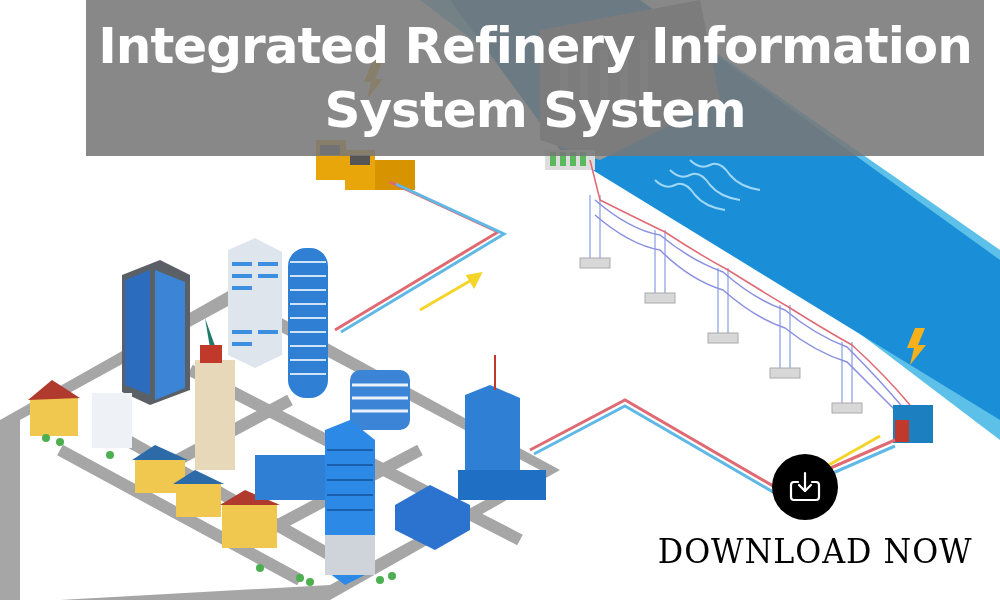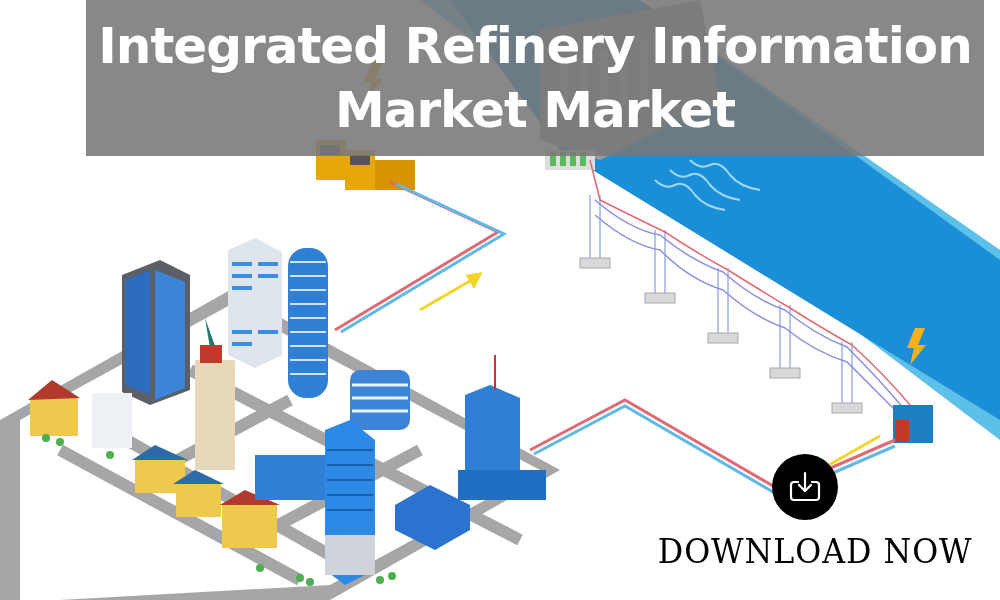--- a/index.html
+++ b/index.html
@@ -176,21 +176,21 @@
         <circle cx="310" cy="582" r="4"></circle>
         <circle cx="380" cy="580" r="4"></circle>
         <circle cx="392" cy="576" r="4"></circle>
         <circle cx="260" cy="568" r="4"></circle>
       </g>
   </g>
 </svg>
 
 <div class="title-banner">
   <div class="title-line">Integrated Refinery Information</div>
-  <div class="title-line">Market Market</div>
+  <div class="title-line">System System</div>
 </div>
 
 <div class="download-btn">
   <svg width="36" height="36" viewBox="0 0 36 36">
     <path d="M11,13 H7 Q4,13 4,16 V28 Q4,31 7,31 H29 Q32,31 32,28 V16 Q32,13 29,13 H25" fill="none" stroke="#fff" stroke-width="2.2" stroke-linecap="round"></path>
     <line x1="18" y1="4" x2="18" y2="22" stroke="#fff" stroke-width="2.2" stroke-linecap="round"></line>
     <polyline points="12,16 18,22 24,16" fill="none" stroke="#fff" stroke-width="2.2" stroke-linecap="round" stroke-linejoin="round"></polyline>
   </svg>
 </div>
 <div class="download-label">DOWNLOAD NOW</div>

